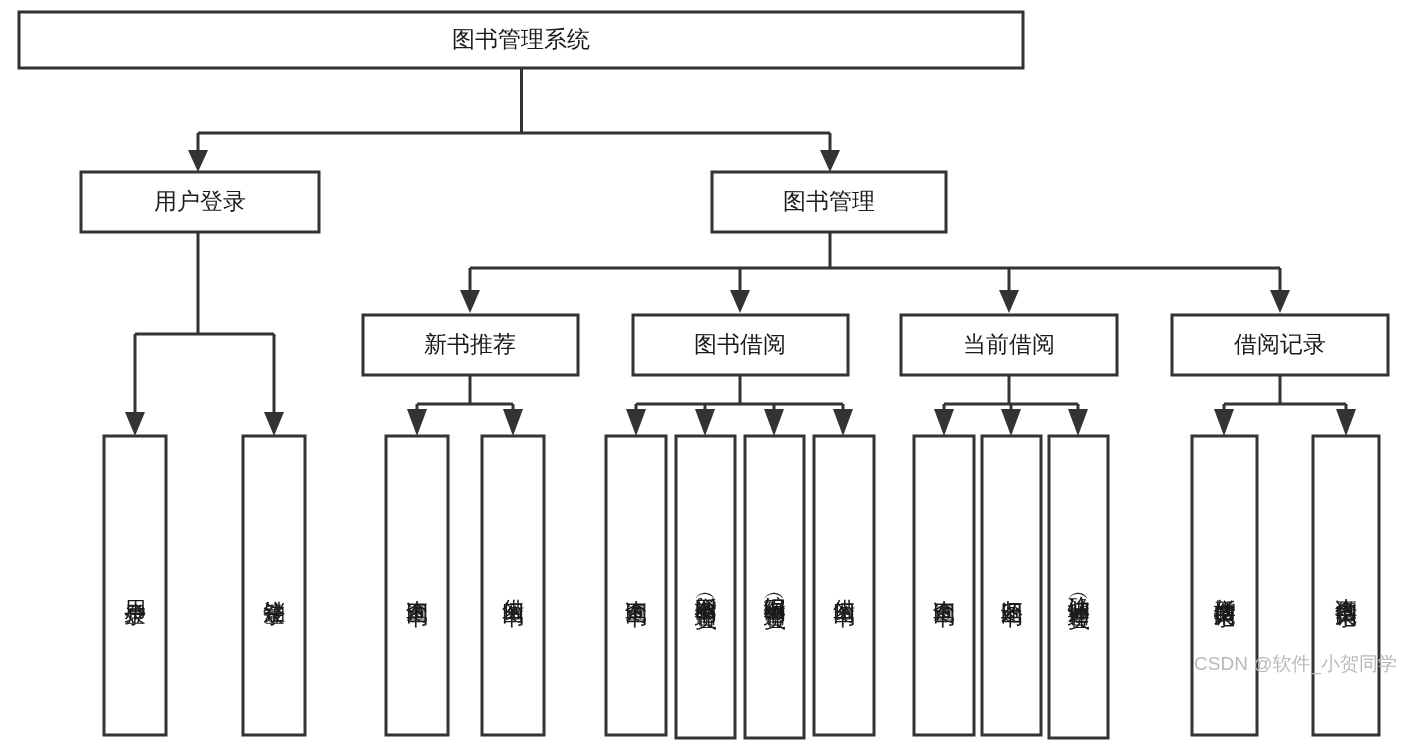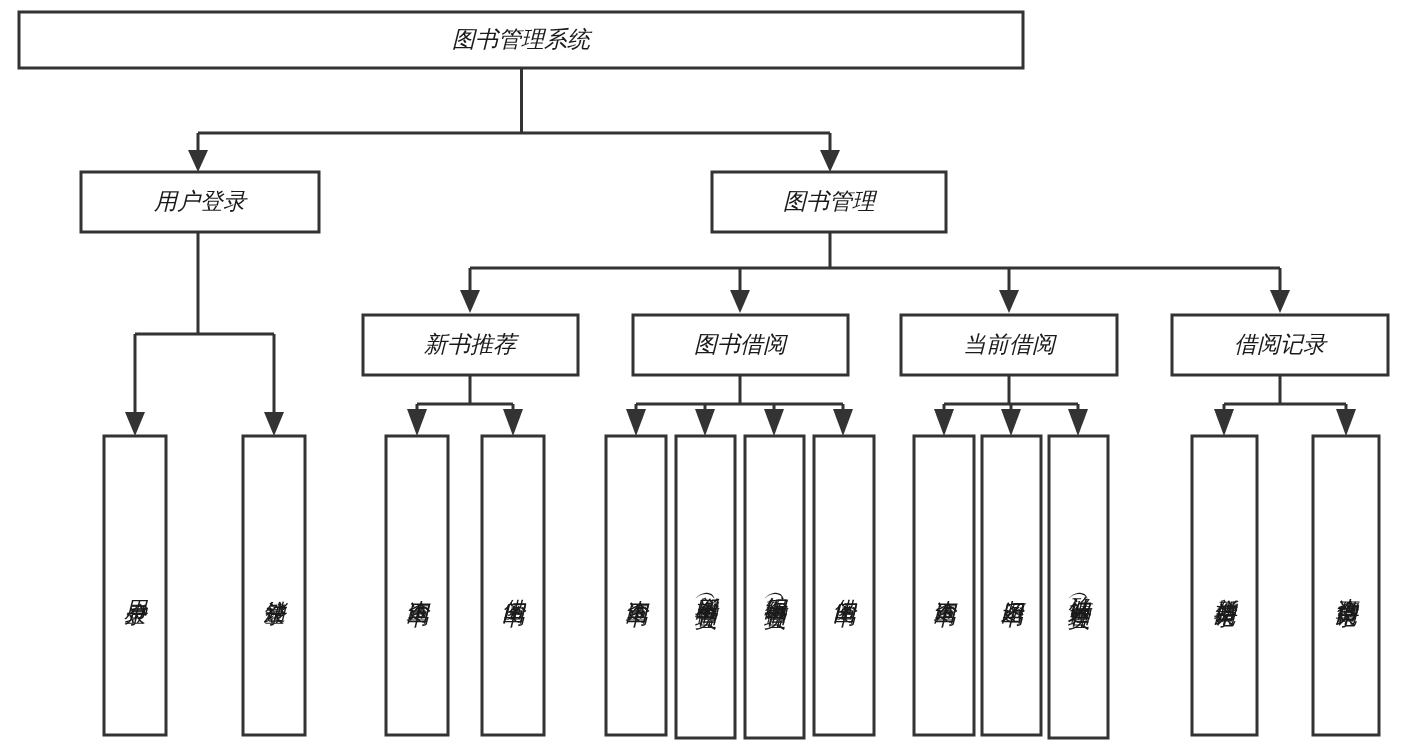--- a/index.html
+++ b/index.html
@@ -10,21 +10,20 @@
   body {
     width: 1405px;
     height: 747px;
     font-family: "Liberation Sans", "DejaVu Sans", sans-serif;
     overflow: hidden;
   }
   #diagram-root {
     position: relative;
     width: 1405px;
     height: 681px;
-    font-style: italic;
   }
   svg#diagram {
     position: absolute;
     top: 0;
     left: 0;
     width: 1405px;
     height: 747px;
     display: block;
   }
   .box-rect {
@@ -208,13 +207,14 @@
   <div class="leaf-label" style="left:745px; top:436px; width:59px; height:302px;">编辑图书（管理员）</div>
   <div class="leaf-label" style="left:814px; top:436px; width:60px; height:299px;">借阅图书</div>
 
   <div class="leaf-label" style="left:914px; top:436px; width:60px; height:299px;">查询图书</div>
   <div class="leaf-label" style="left:982px; top:436px; width:59px; height:299px;">归还图书</div>
   <div class="leaf-label" style="left:1049px; top:436px; width:59px; height:302px;">确认归还（管理员）</div>
 
   <div class="leaf-label" style="left:1192px; top:436px; width:65px; height:299px;">新增借阅记录</div>
   <div class="leaf-label" style="left:1313px; top:436px; width:66px; height:299px;">查询借阅记录</div>
 
+  <div class="watermark">CSDN @软件_小贺同学</div>
 </div>
 
 </body></html>

